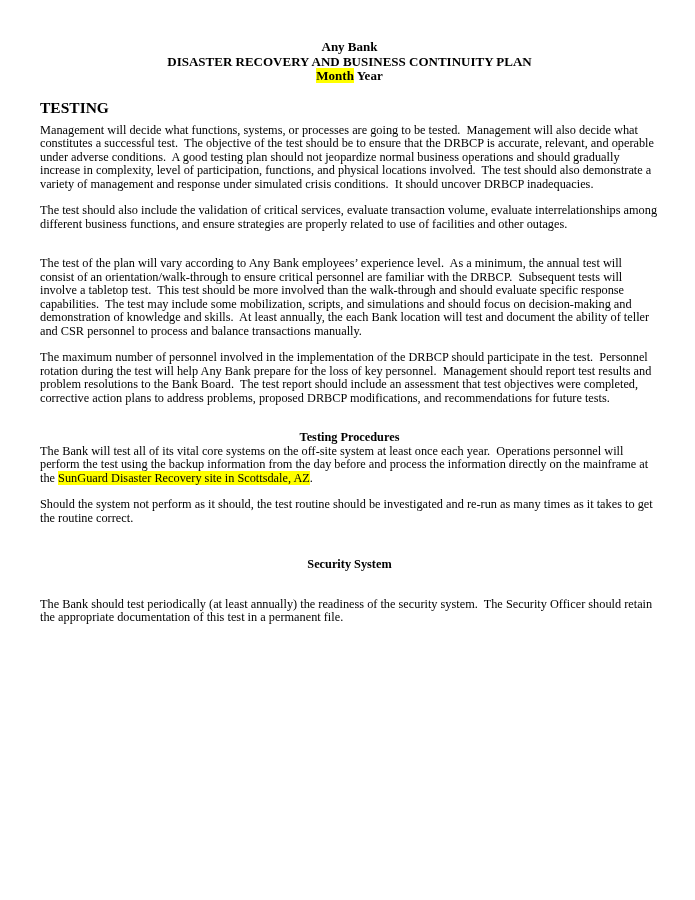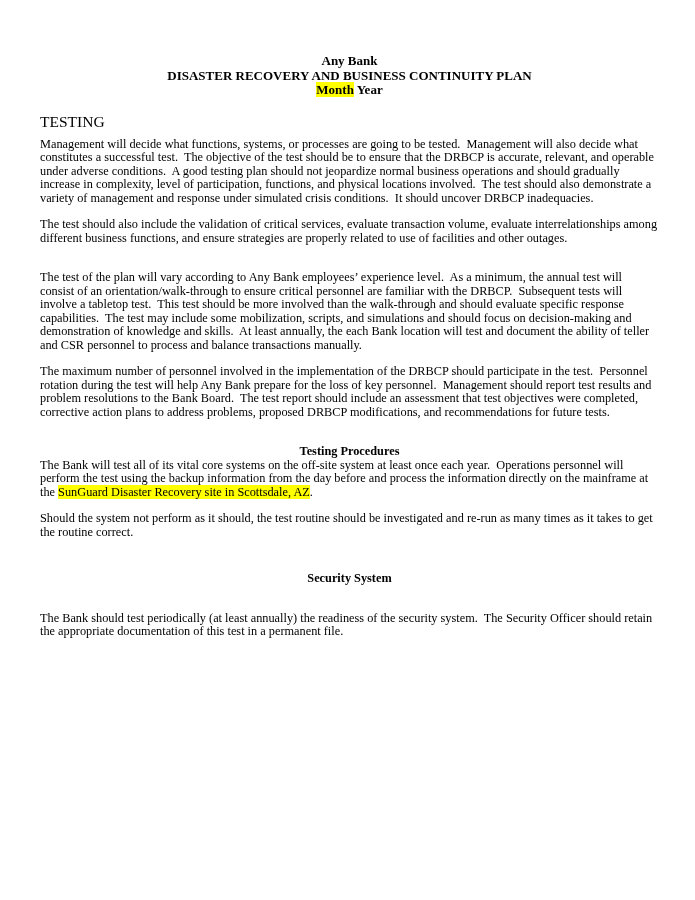--- a/index.html
+++ b/index.html
@@ -10,35 +10,35 @@
   .page {
     position: relative;
     width: 695px;
     height: 696px;
     background: #ffffff;
     color: #000000;
     font-family: "Liberation Serif", "DejaVu Serif", serif;
     font-size: 12.3px;
     line-height: 13.5px;
     box-sizing: border-box;
-    padding: 54px 36px 0 40px;
+    padding: 40px 36px 0 40px;
     overflow: hidden;
   }
   .doc-header {
     text-align: center;
     font-weight: bold;
     font-size: 13px;
     line-height: 14.5px;
   }
   .doc-header .hline { white-space: pre-wrap; }
   .hl {
     background: #ffff00;
   }
   .main-title {
-    font-weight: normal;
+    font-weight: bold;
     font-size: 15.5px;
     line-height: 17px;
     margin-top: 15px;
   }
   .para {
     white-space: pre-wrap;
     margin: 0;
     margin-top: 8px;
   }
   .para + .para { margin-top: 13px; }

